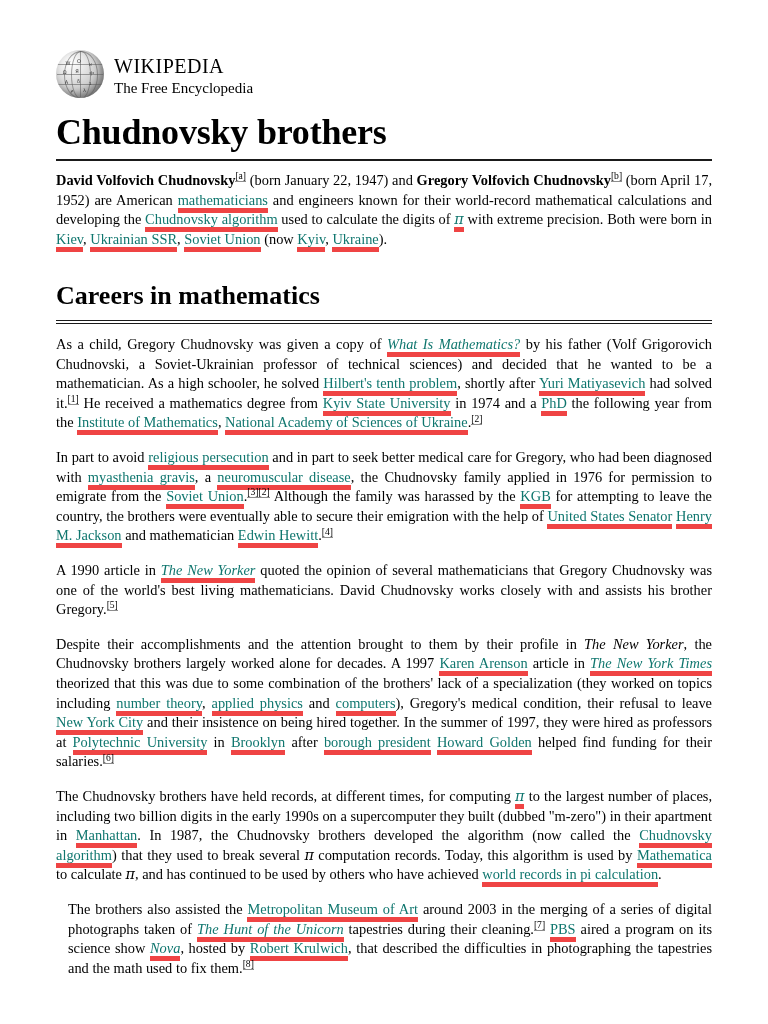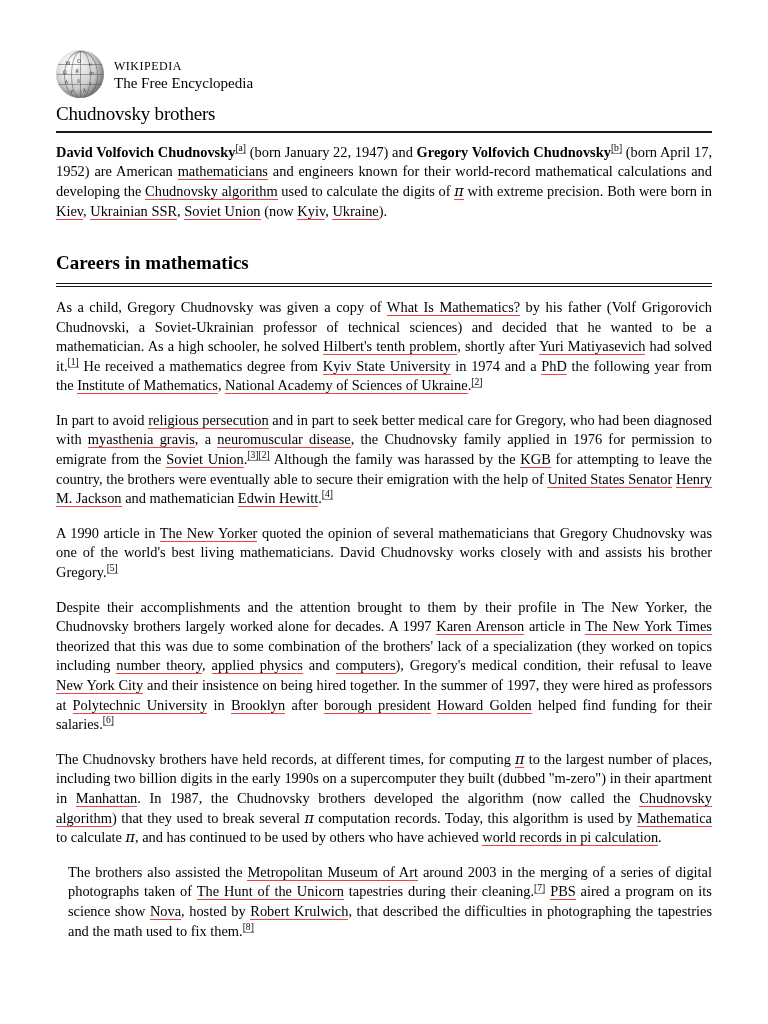--- a/index.html
+++ b/index.html
@@ -59,53 +59,53 @@
     color: #3a3a3a;
   }
   .globe .glyphs span { position: absolute; }
 
   .wordmark {
     line-height: 1;
     padding-bottom: 2px;
   }
   .wordmark .wm-title {
     font-family: "Liberation Serif", "DejaVu Serif", serif;
-    font-size: 17px;
+    font-size: 28px;
     letter-spacing: 0.5px;
     font-variant: small-caps;
     text-transform: lowercase;
     color: #000;
     display: block;
   }
   .wordmark .wm-sub {
     font-family: "Liberation Serif", "DejaVu Serif", serif;
     font-size: 15px;
     color: #000;
     display: block;
     margin-top: 3px;
   }
 
   
   h1.article-title {
-    font-size: 19px;
-    font-weight: normal;
-    margin: 3px 0 0 0;
+    font-size: 36px;
+    font-weight: bold;
+    margin: 11px 0 0 0;
     line-height: 1.2;
     letter-spacing: -0.2px;
   }
   .title-rule {
     border: none;
     border-top: 2px solid #1a1a1a;
     margin: 5px 0 10px 0;
     height: 0;
   }
 
   
   h2.section-heading {
-    font-size: 19px;
+    font-size: 26px;
     font-weight: bold;
     margin: 30px 0 8px 0;
     line-height: 1.25;
   }
   .section-rule {
     height: 0;
     border: none;
     border-top: 1.5px solid #1a1a1a;
     border-bottom: 1.5px solid #1a1a1a;
     margin: 5px 0 11px 0;
@@ -116,25 +116,25 @@
   p.body {
     font-size: 14.4px;
     line-height: 19.6px;
     text-align: justify;
     text-justify: inter-word;
     margin: 0 0 15px 0;
   }
   p.body:last-child { margin-bottom: 0; margin-left: 12px; }
 
   a.wlink {
-    color: #000000;
+    color: #0f766e;
     text-decoration: none;
-    border-bottom: 1px solid #ef4444;
-  }
-  .it { }
+    border-bottom: 5px solid #ef4444;
+  }
+  .it { font-style: italic; }
   .bold { font-weight: bold; }
 
   sup.ref {
     font-size: 9.6px;
     vertical-align: super;
     line-height: 0;
   }
   sup.ref a {
     color: #000;
     text-decoration: none;

